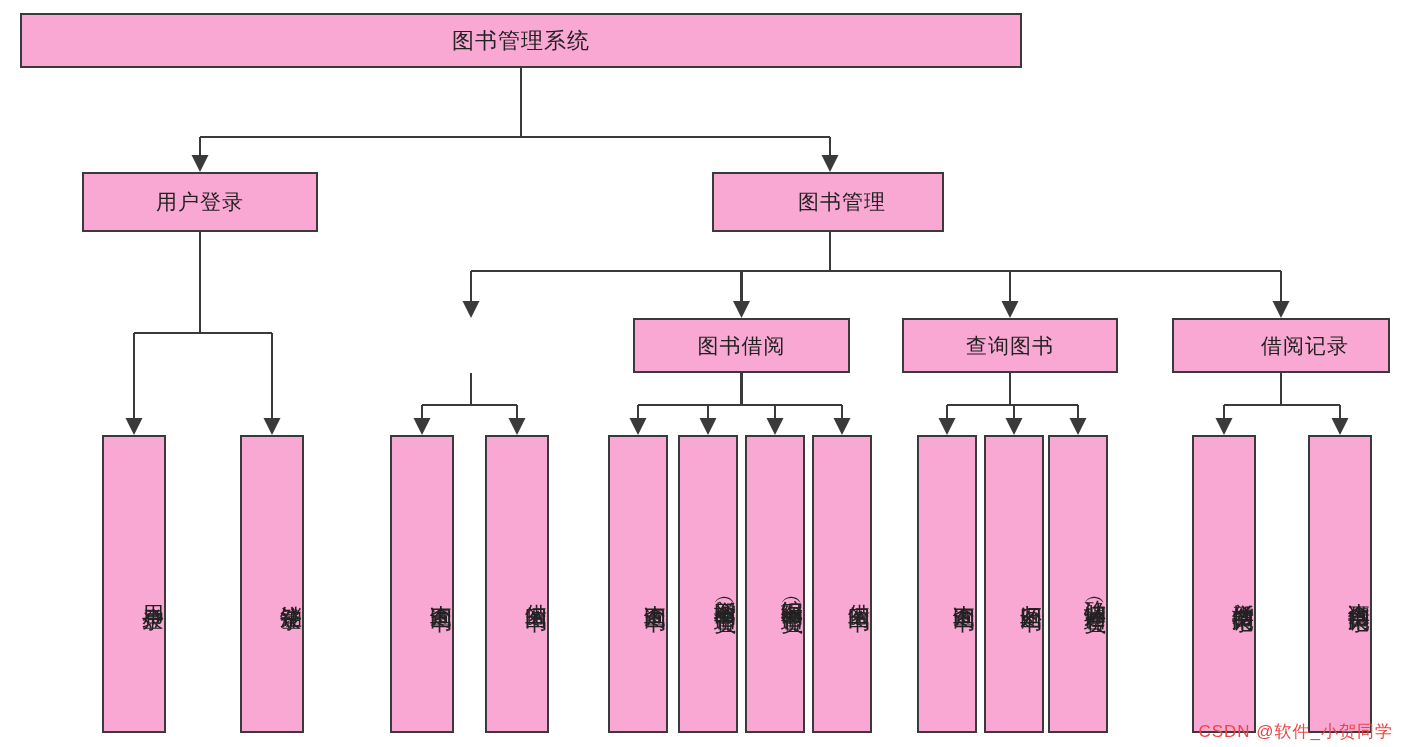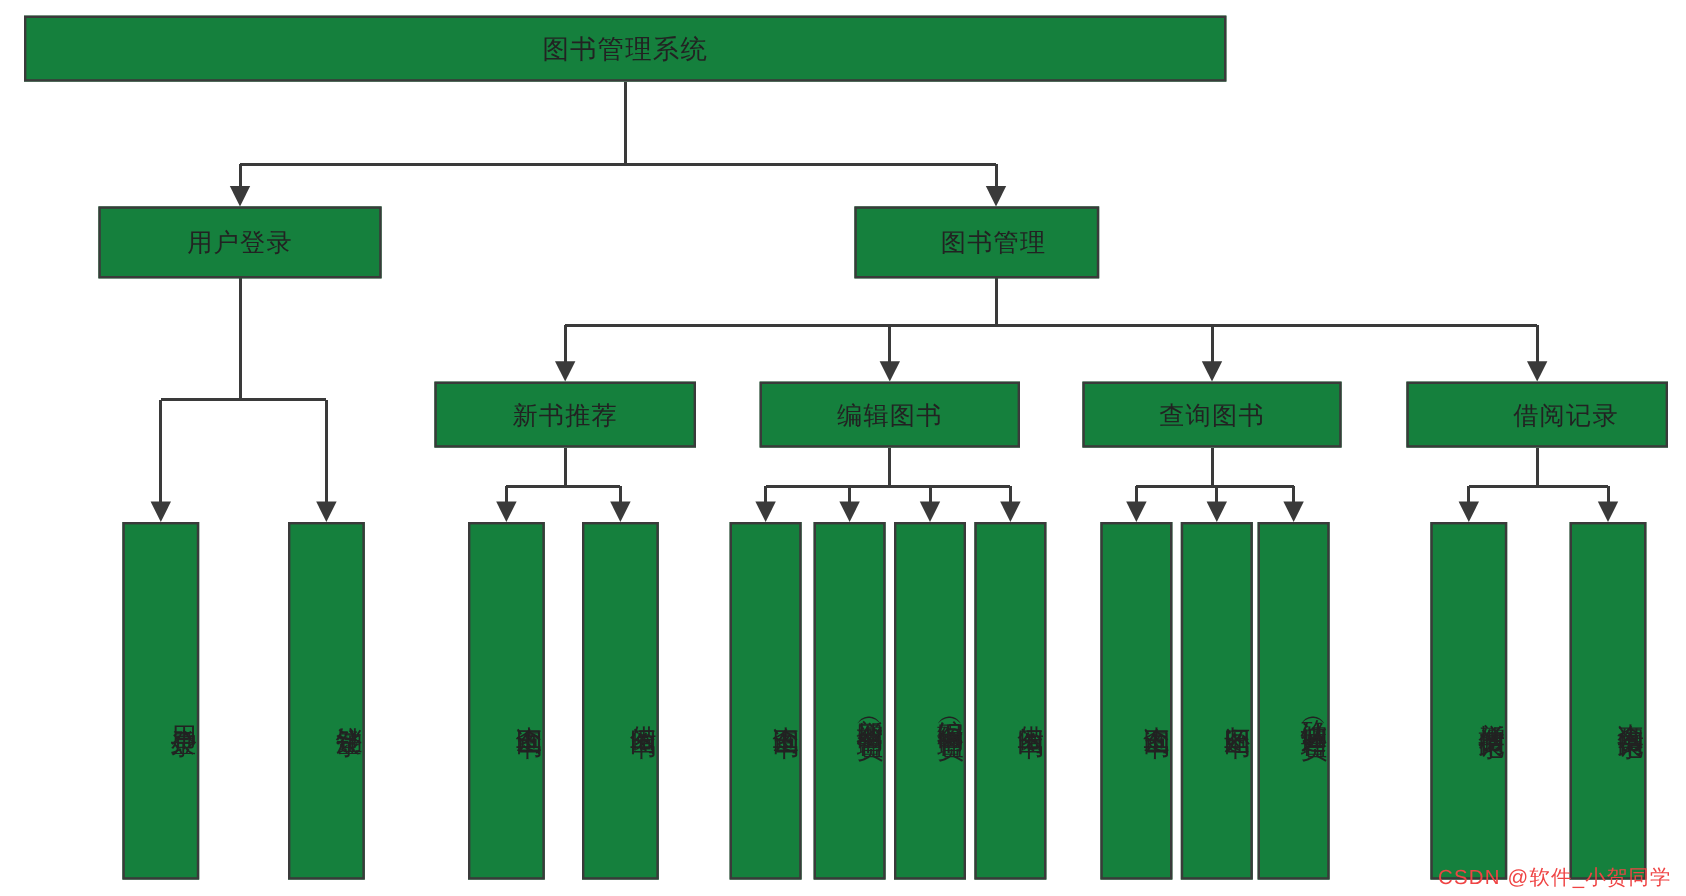--- a/index.html
+++ b/index.html
@@ -5,21 +5,21 @@
   html,body{margin:0;padding:0;background:#ffffff;}
   body{
     font-family:"Liberation Sans","DejaVu Sans",sans-serif;
     width:1405px;height:747px;position:relative;overflow:hidden;
   }
   #canvas{position:absolute;left:0;top:0;width:1405px;height:747px;}
   .node{
     position:absolute;
     box-sizing:border-box;
     border:2.5px solid #3a3a3a;
-    background:#15803d;
+    background:#f9a8d4;
     display:flex;
     align-items:center;
     justify-content:center;
     color:#222;
     z-index:3;
   }
   .node.h{
     font-size:21px;
     letter-spacing:1px;
     white-space:nowrap;
@@ -109,29 +109,26 @@
       <polygon points="1331.5,418 1348.5,418 1340,435" fill="#3a3a3a"></polygon>
     </svg>
 
   <div class="node h" id="title-node" style="left: 20px; top: 13px; width: 1002px; height: 55px;">
     <span>图书管理系统</span>
   </div>
 
   <div class="node h" id="n-user-login" style="left: 82px; top: 172px; width: 236px; height: 60px;">
     <span>用户登录</span>
   </div>
-  <div class="node h" id="n-book-management" style="left: 712px; top: 172px; width: 204px; height: 60px; padding-left: 28px;">
+  <div class="node h" id="n-book-management" style="left: 712px; top: 172px; width: 232px; height: 60px; padding-left: 28px;">
     <span>图书管理</span>
   </div>
 
-  <div class="node h" id="n-new-book-recommend" style="left: 362px; top: 318px; width: 218px; height: 55px;">
-    <span>新书推荐</span>
-  </div>
   <div class="node h" id="n-book-borrow" style="left: 633px; top: 318px; width: 217px; height: 55px;">
-    <span>编辑图书</span>
+    <span>图书借阅</span>
   </div>
   <div class="node h" id="n-current-borrow" style="left: 902px; top: 318px; width: 216px; height: 55px;">
     <span>查询图书</span>
   </div>
   <div class="node h" id="n-borrow-record" style="left: 1172px; top: 318px; width: 218px; height: 55px; padding-left: 48px;">
     <span>借阅记录</span>
   </div>
 
   <div class="node v" id="l0" style="left: 102px; top: 435px; width: 64px; height: 298px;">
       <span>用户登录</span>

